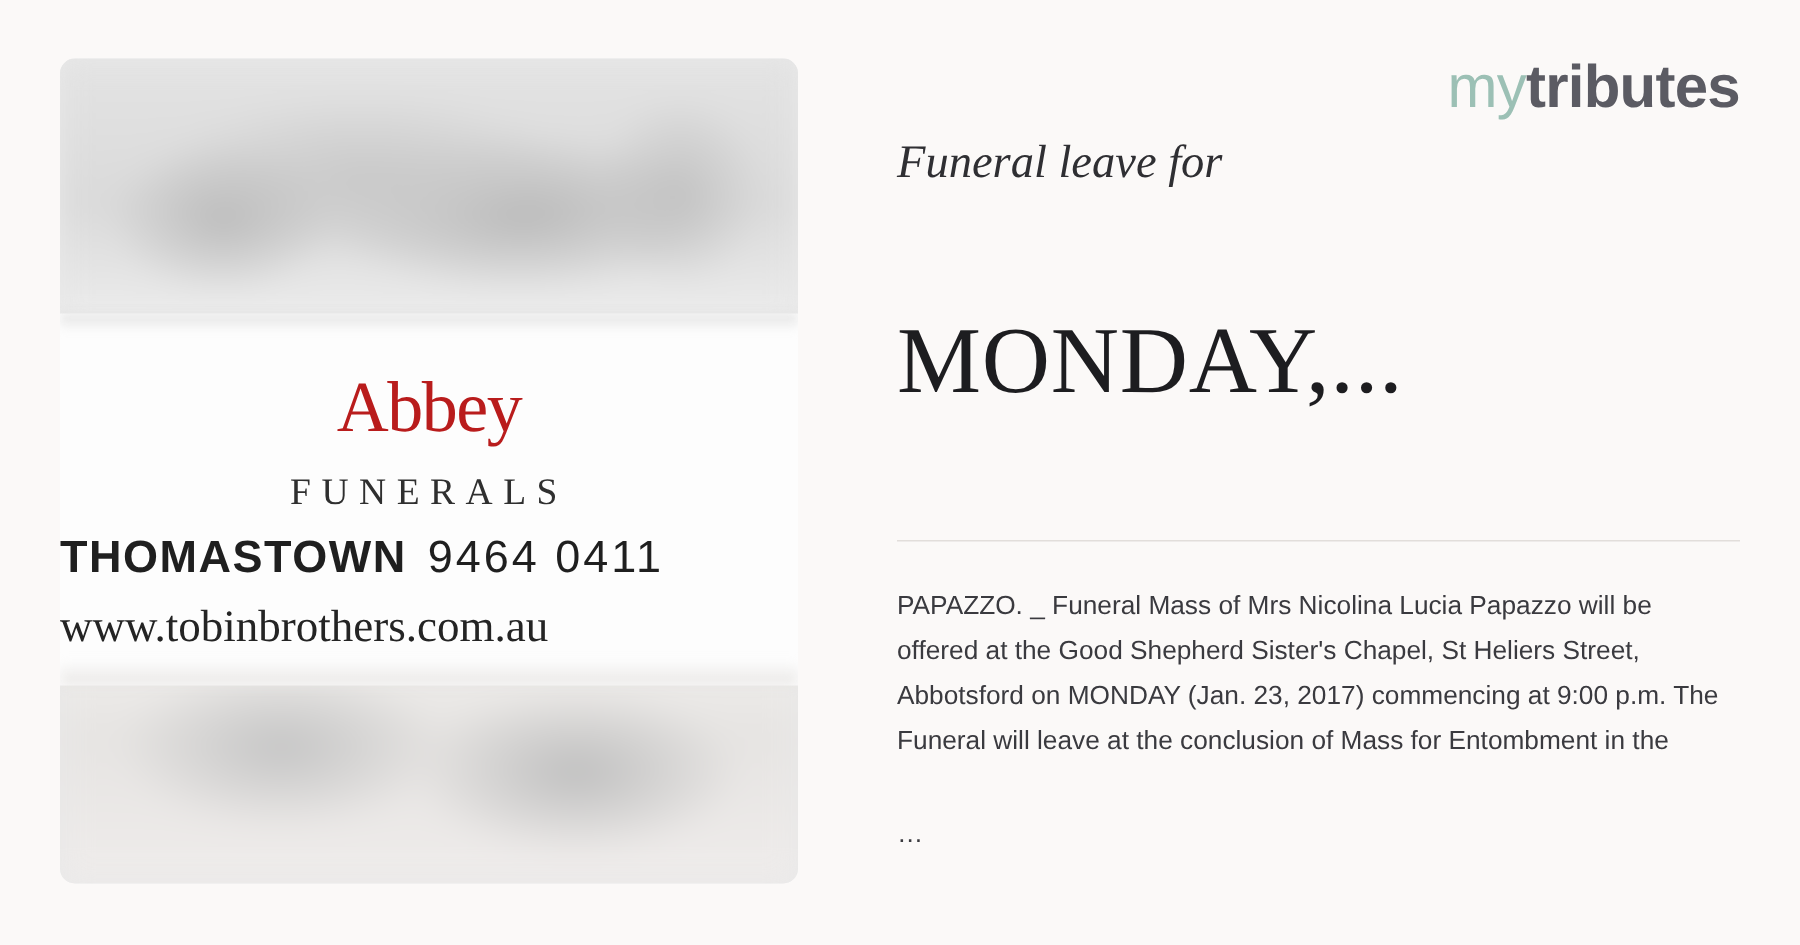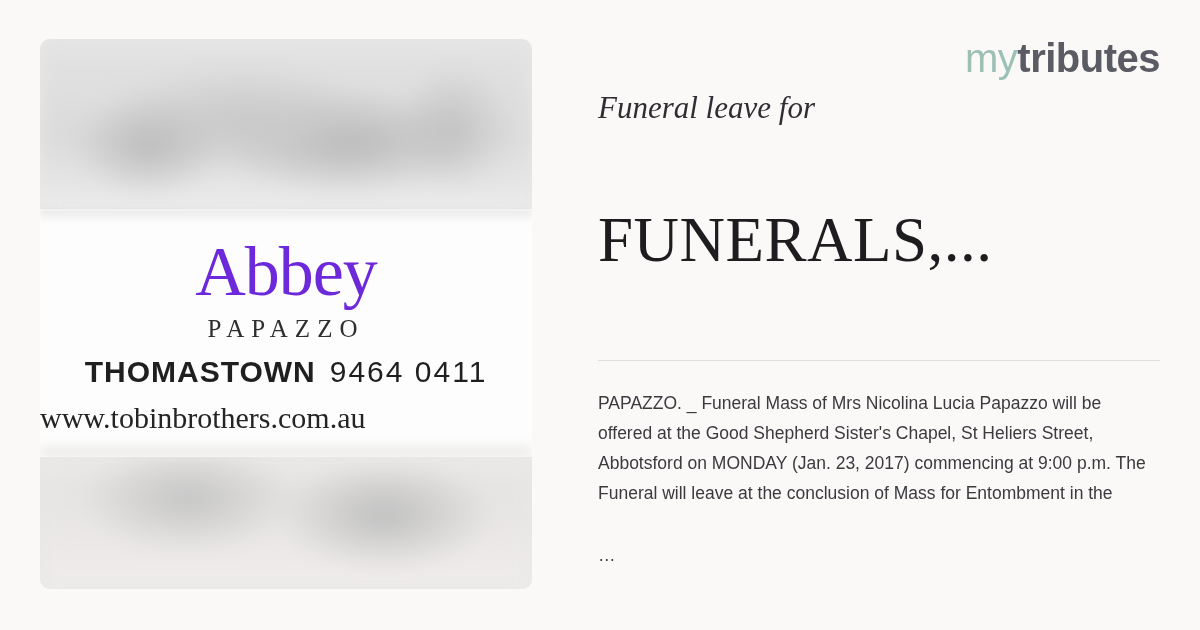--- a/index.html
+++ b/index.html
@@ -68,40 +68,40 @@
     top: 170px;
     height: 248px;
     background: #fdfdfd;
   }
   .brand-abbey {
     position: absolute;
     left: 0; right: 0;
     top: 24px;
     text-align: center;
     font-family: "Liberation Serif", serif;
-    font-size: 70px;
+    font-size: 48px;
     line-height: 78px;
-    color: #6d28d9;
+    color: #b91c1c;
     letter-spacing: -1px;
   }
   .brand-funerals {
     position: absolute;
     left: 0; right: 0;
     top: 106px;
     text-align: center;
     font-family: "Liberation Serif", serif;
     font-size: 25px;
     letter-spacing: 7px;
     color: #2f2f2f;
   }
   .brand-suburb {
     position: absolute;
     left: 0; right: 0;
     top: 146px;
-    text-align: center;
+    text-align: left;
     font-family: "Liberation Sans", sans-serif;
     font-weight: bold;
     font-size: 30px;
     letter-spacing: 1px;
     color: #1f1f1f;
     white-space: nowrap;
   }
   .brand-suburb .phone {
     font-weight: normal;
     font-family: "Liberation Sans", sans-serif;
@@ -211,39 +211,39 @@
 
 <div class="page">
 
   <div class="image-card">
     <div class="img-inner">
       <div class="blur-top"></div>
       <div class="blur-bottom"></div>
       <div class="poster">
         <div class="poster-fade-top"></div>
         <div class="brand-abbey">Abbey</div>
-        <div class="brand-funerals">PAPAZZO</div>
+        <div class="brand-funerals">FUNERALS</div>
         <div class="brand-suburb">
           <span>THOMASTOWN</span><span class="phone">9464 0411</span>
         </div>
         <div class="brand-web">www.tobinbrothers.com.au</div>
         <div class="poster-fade-bottom"></div>
       </div>
     </div>
   </div>
 
   <div class="right">
 
     <div class="logo">
       <span class="my">my</span><span class="tributes">tributes</span>
     </div>
 
     <div class="eyebrow">Funeral leave for</div>
 
-    <div class="headline">FUNERALS,...</div>
+    <div class="headline">MONDAY,...</div>
 
     <div class="divider"></div>
 
     <div class="body-text">PAPAZZO. _ Funeral Mass of  Mrs Nicolina Lucia Papazzo will  be offered at the Good  Shepherd Sister's Chapel, St  Heliers Street, Abbotsford on  MONDAY (Jan.  23, 2017)  commencing at 9:00 p.m.  The Funeral will leave at the  conclusion of Mass for  Entombment in the</div>
 
     <div class="ellipsis">…</div>
 
   </div>
 </div>
 

